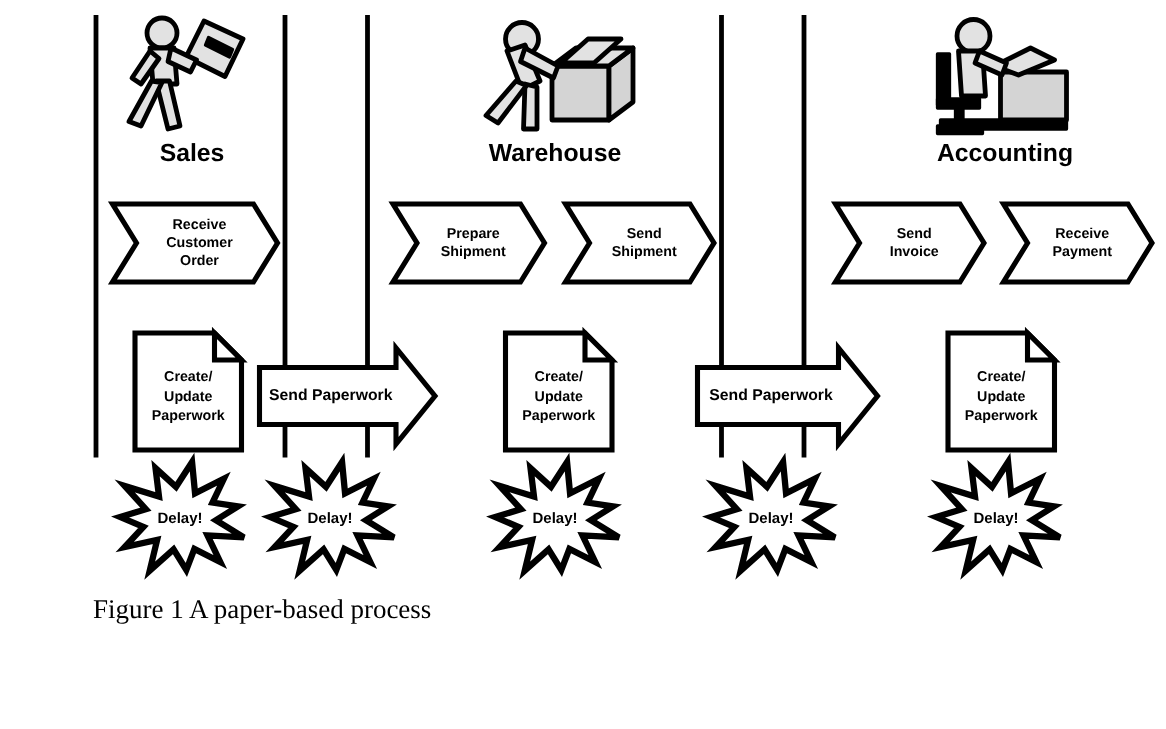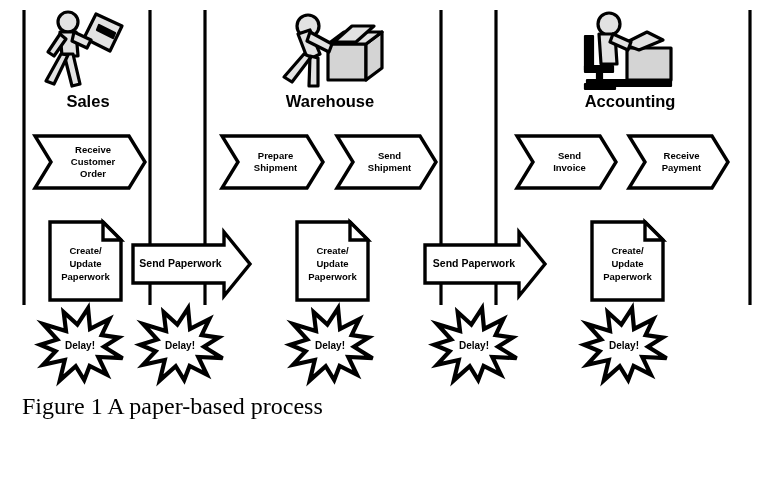--- a/index.html
+++ b/index.html
@@ -13,20 +13,21 @@
     height: 486px;
     font-family: "Liberation Sans", sans-serif;
     color: #000000;
     overflow: hidden;
   }
   #stage {
     position: relative;
     width: 641px;
     height: 486px;
     background: #ffffff;
+    margin-left: 40px;
   }
   #diagram-svg {
     position: absolute;
     left: 0;
     top: 0;
     width: 777px;
     height: 486px;
     display: block;
   }
   .lane-line {
@@ -101,21 +102,21 @@
     font-weight: bold;
     font-size: 16.5px;
     fill: #000000;
     text-anchor: middle;
   }
   #caption {
     position: absolute;
     left: 22px;
     top: 392px;
     font-family: "Liberation Serif", serif;
-    font-size: 24px;
+    font-size: 18px;
     line-height: 28px;
     color: #000000;
     white-space: nowrap;
   }
 </style>
 </head>
 <body>
 
 <div id="stage">
 

